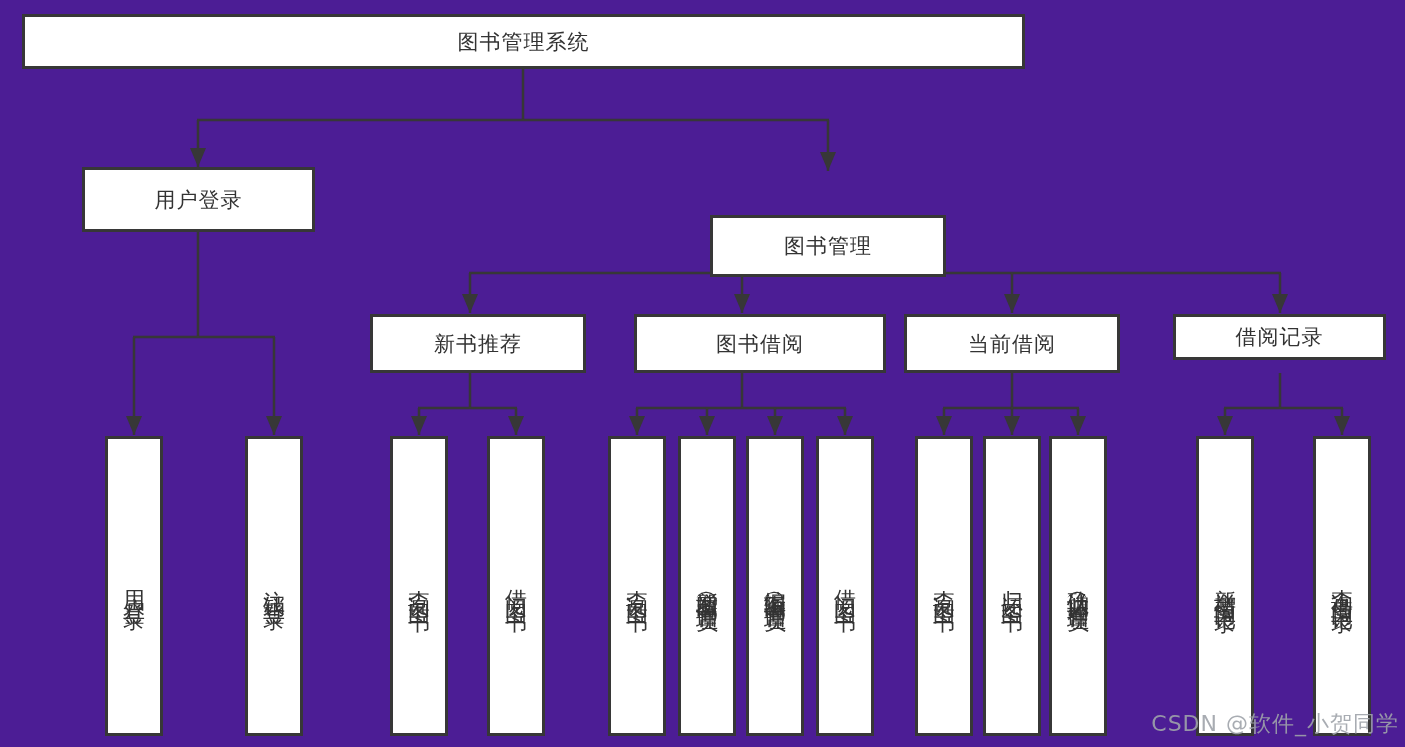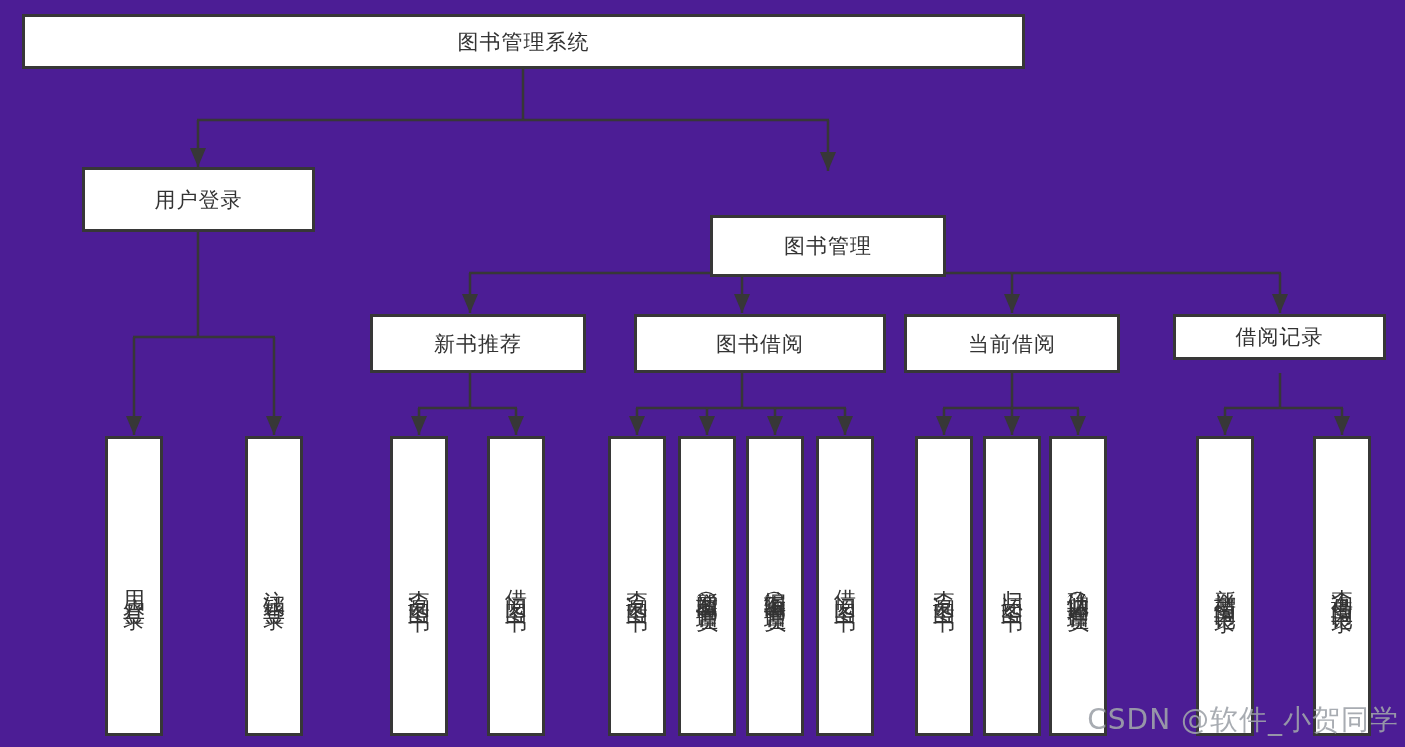--- a/index.html
+++ b/index.html
@@ -36,21 +36,21 @@
     writing-mode:vertical-rl;
     text-orientation:mixed;
     font-size:22px;
     letter-spacing:7px;
     line-height:1;
     white-space:nowrap;
   }
   .watermark{
     position:absolute;
     right:6px;bottom:8px;
-    font-size:28px;
+    font-size:22px;
     color:rgba(158,163,170,0.9);
     letter-spacing:1px;
     z-index:5;
   }
 </style>
 </head>
 <body>
 
 <div id="stage">
 

